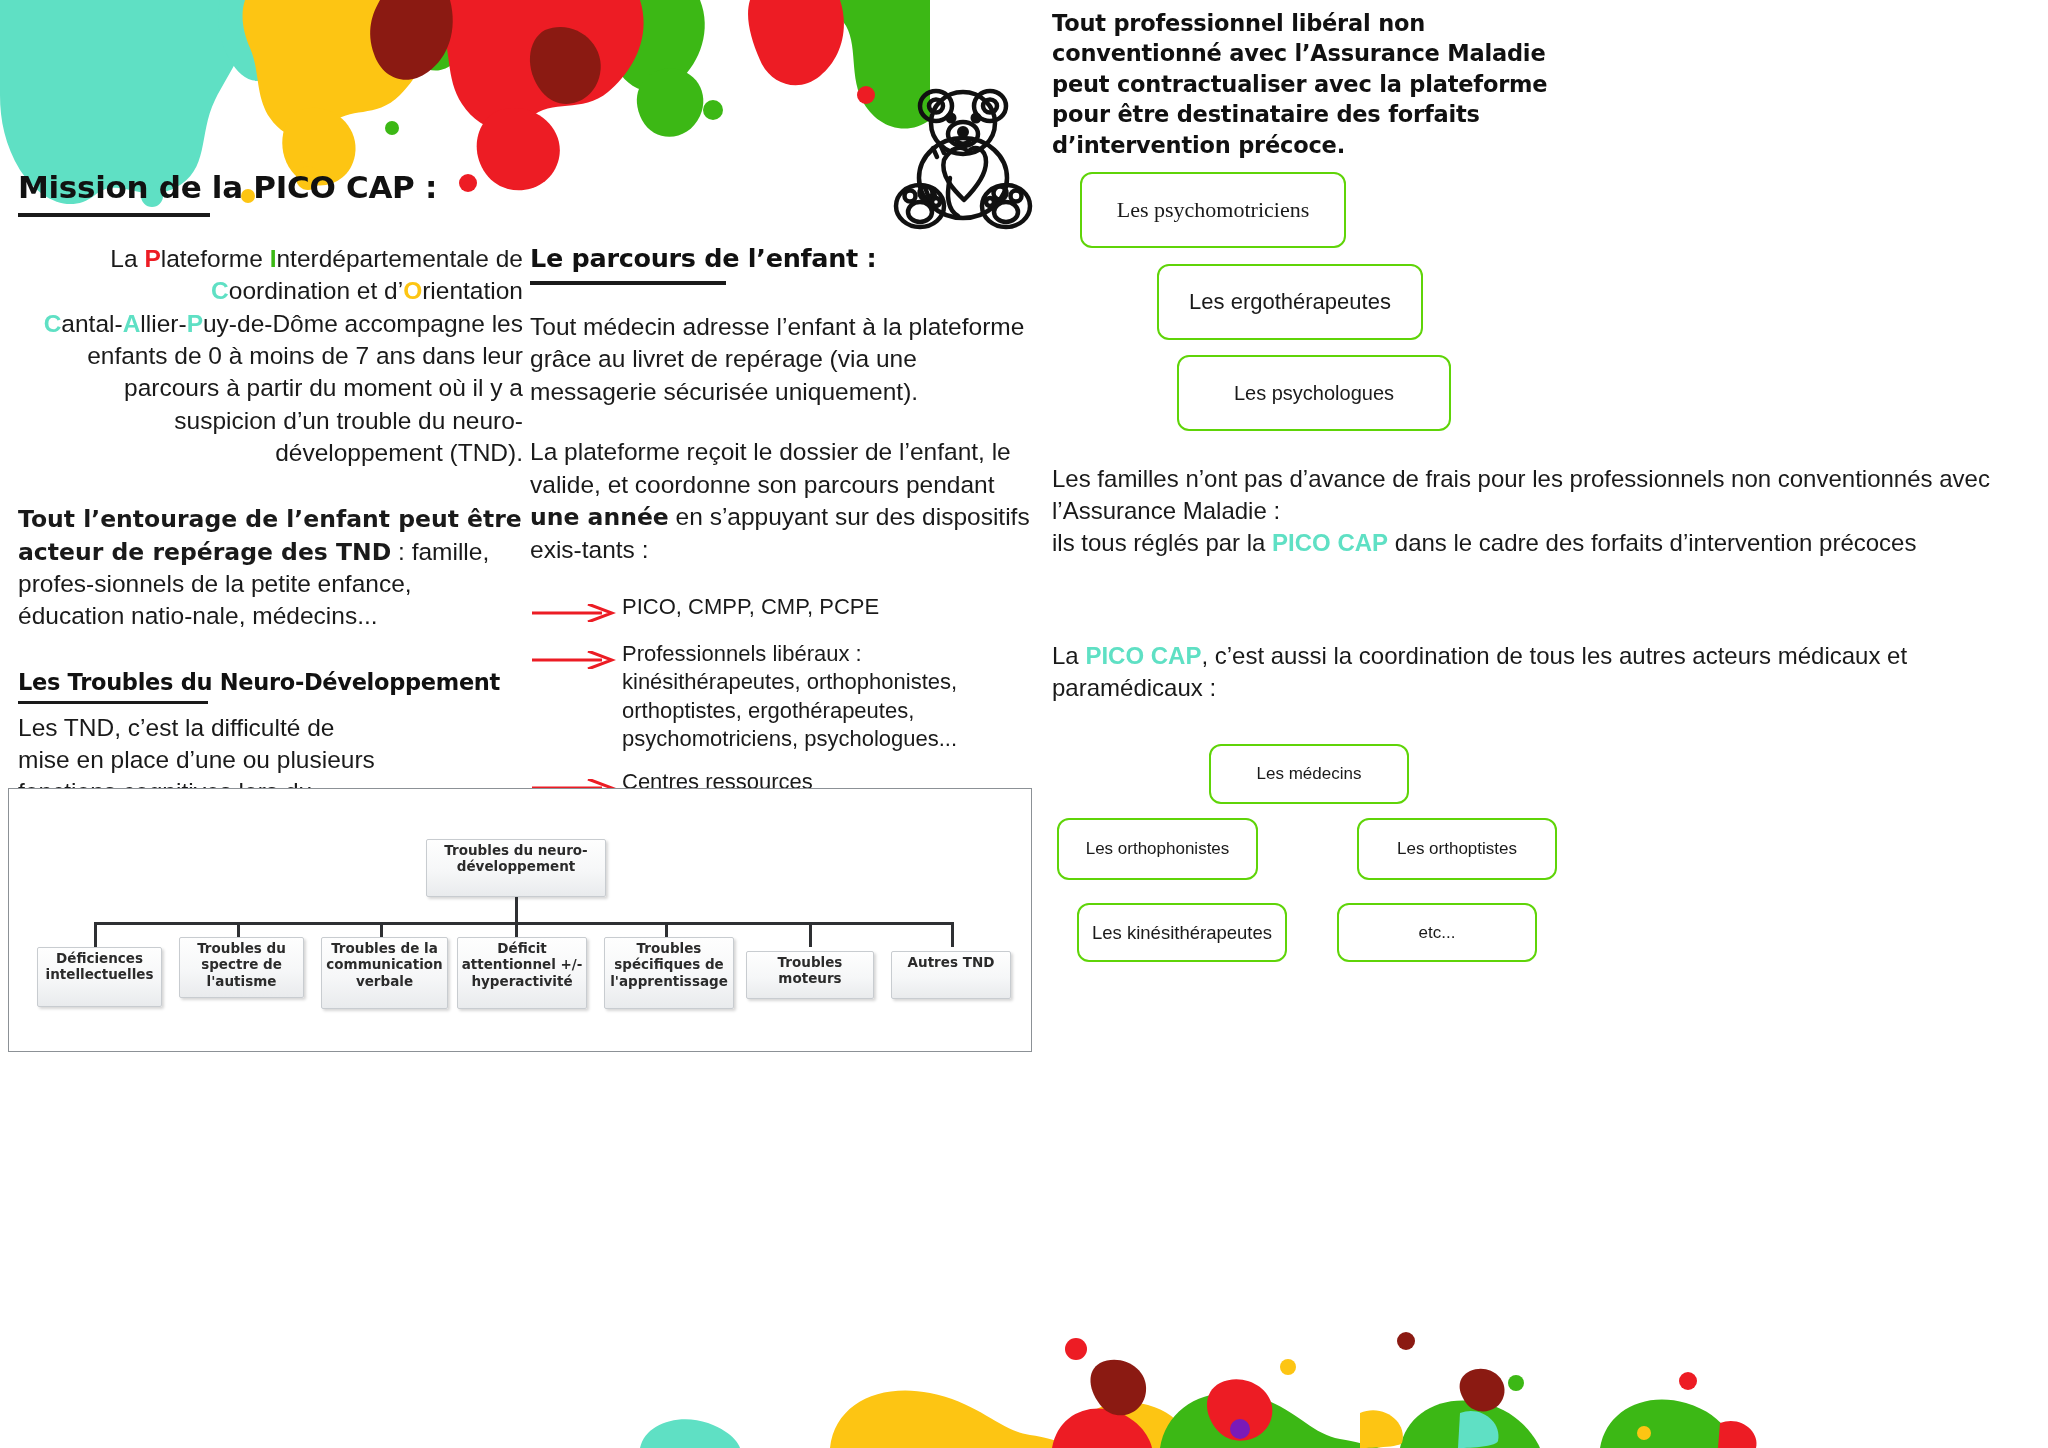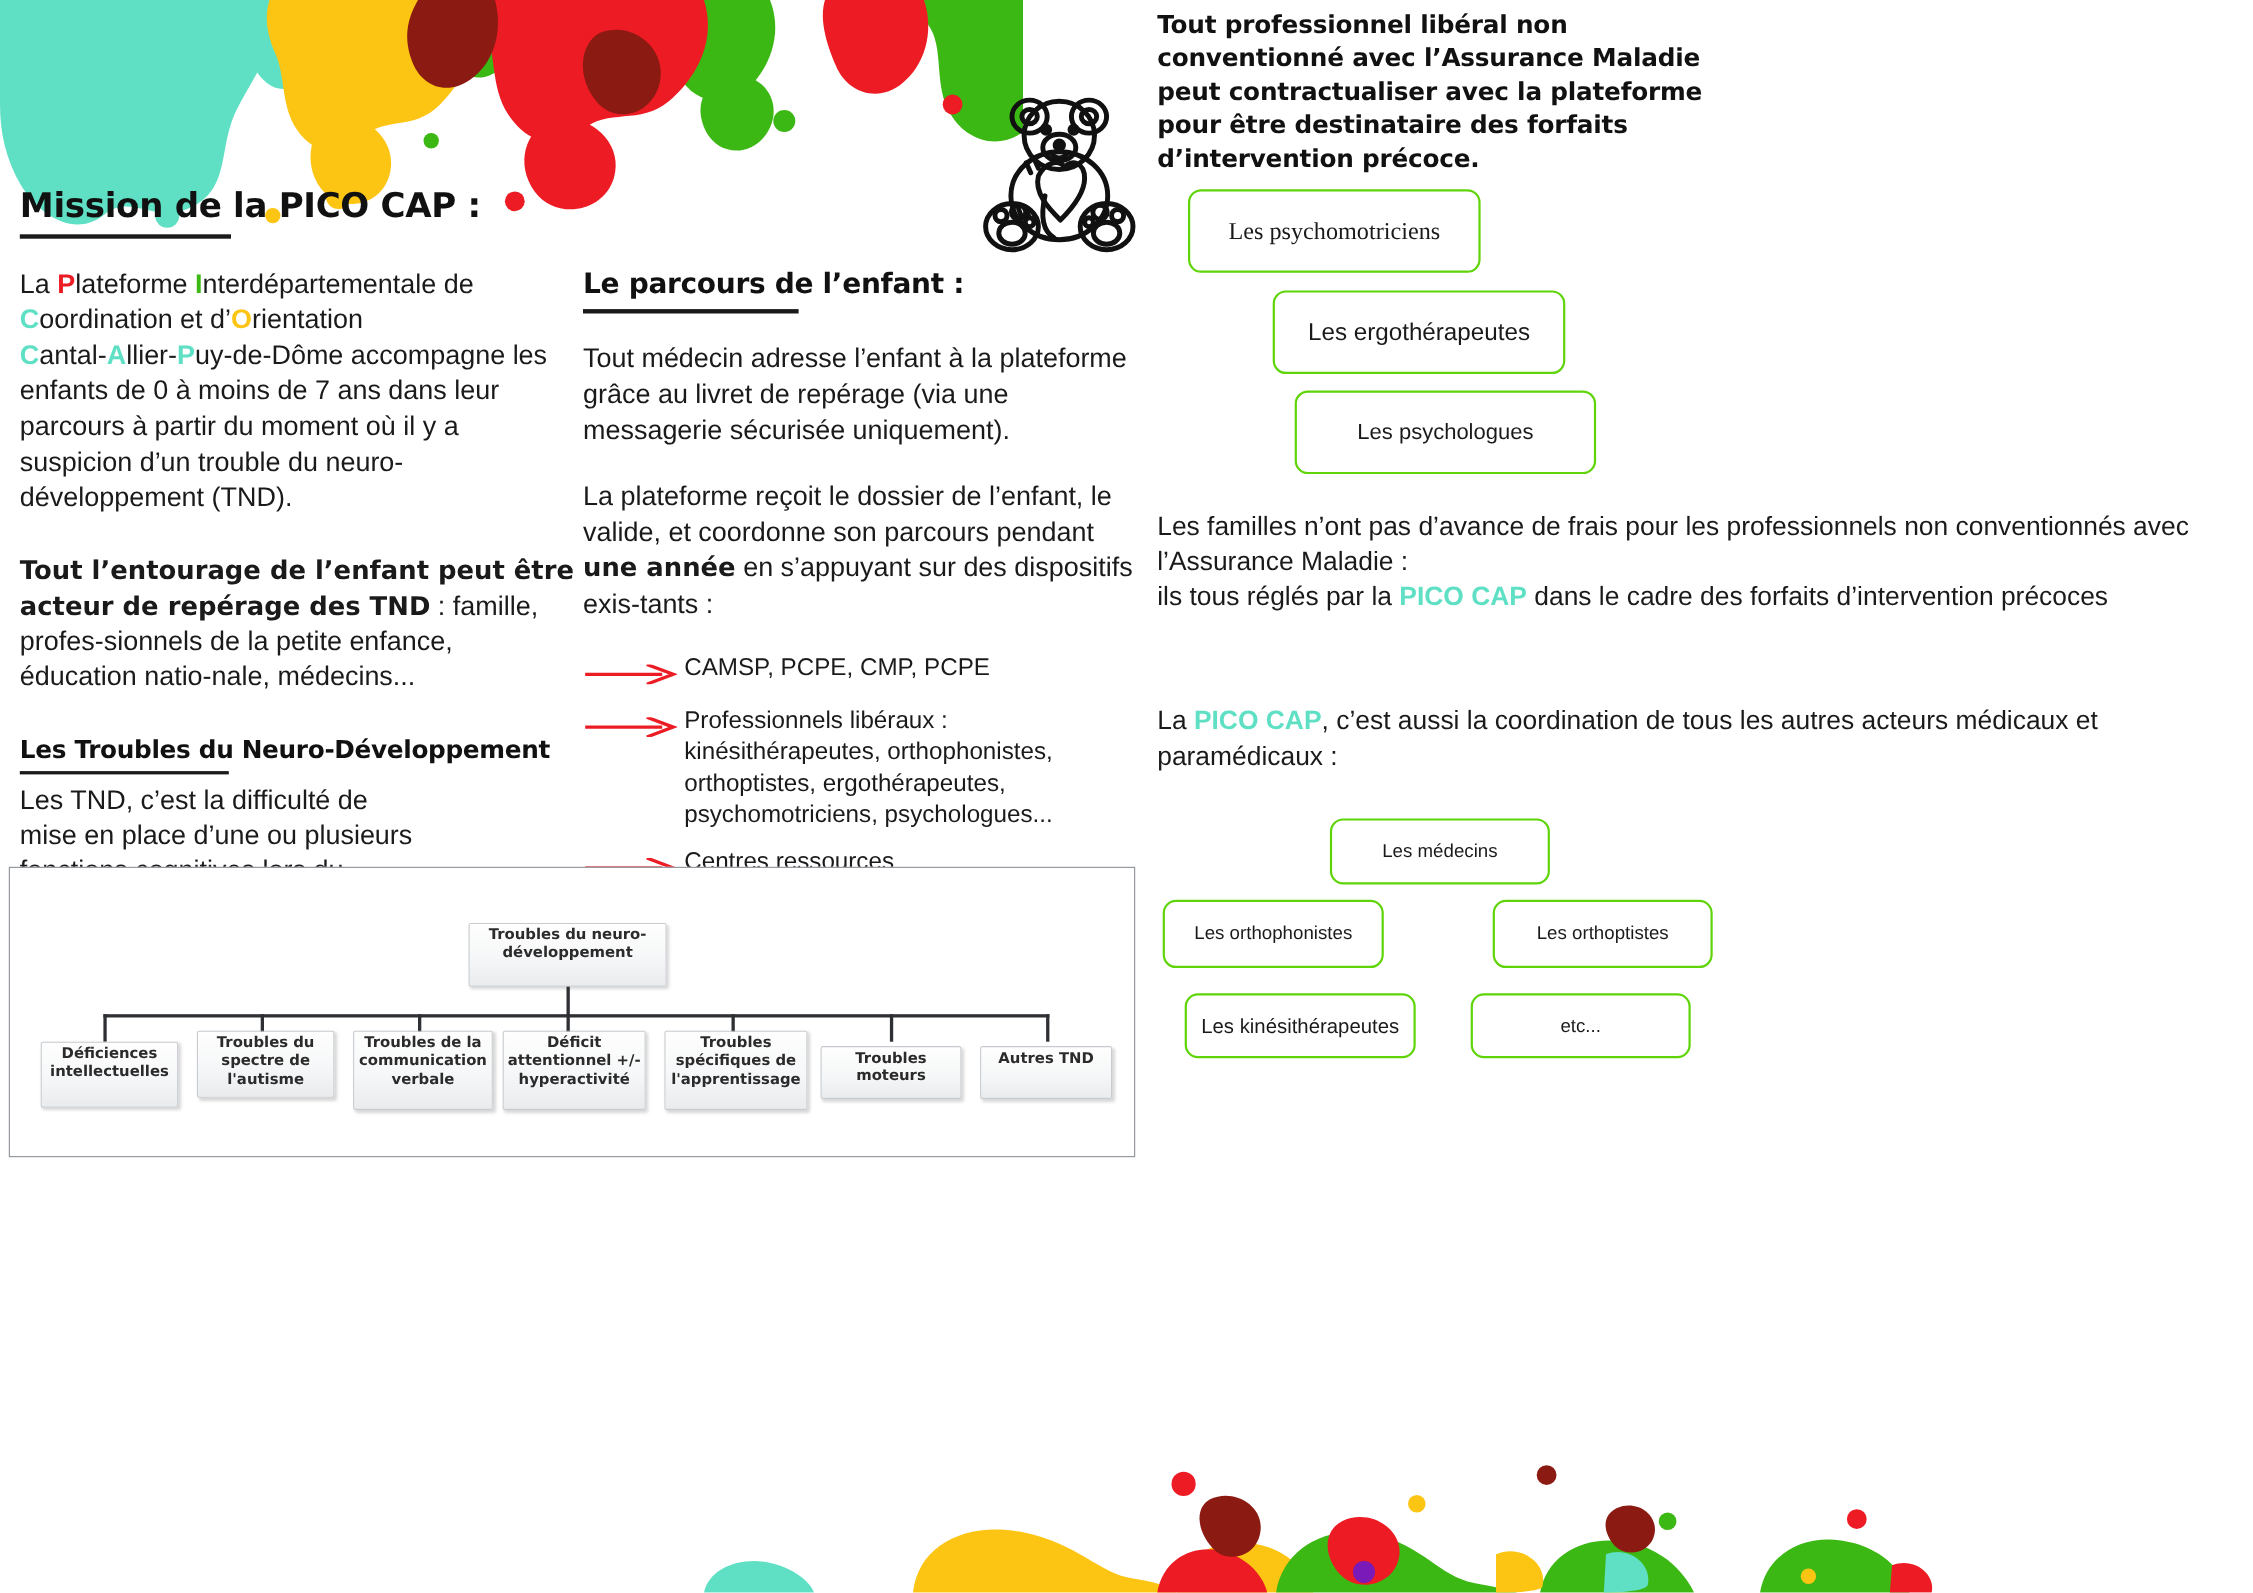--- a/index.html
+++ b/index.html
@@ -32,21 +32,21 @@
   .c-red{color:#ed1c24;font-weight:bold;}
   .c-green{color:#3cb815;font-weight:bold;}
   .c-teal{color:#5fe0c4;font-weight:bold;}
   .c-yellow{color:#fdc513;font-weight:bold;}
   .pico{color:#5fe0c4;font-weight:bold;}
 
   
   #left-col{position:absolute;left:18px;top:170px;width:505px;}
   #mission-title{font-size:31px;line-height:1.1;}
   #mission-rule{width:192px;margin-top:9px;}
-  #mission-body{font-size:24.5px;line-height:1.32;margin-top:26px;}
+  #mission-body{font-size:24.5px;line-height:1.32;margin-top:26px;text-align:right;}
   #entourage{font-size:24.5px;line-height:1.32;margin-top:34px;}
   #entourage b{font-family:"DejaVu Sans",sans-serif;font-weight:bold;font-size:23.5px;}
   #tnd-title{font-size:22.5px;margin-top:36px;}
   #tnd-rule{width:190px;margin-top:6px;height:3px;}
   #tnd-body{font-size:24.5px;line-height:1.32;margin-top:8px;width:370px;}
 
   
   #mid-col{position:absolute;left:530px;top:243px;width:510px;}
   #parcours-title{font-size:25.5px;}
   #parcours-rule{width:196px;margin-top:8px;height:3.5px;}
@@ -240,21 +240,21 @@
 
     <div class="arrow-list">
 
       <div class="arrow-row">
         <span class="arrow-ico">
           <svg width="86" height="18" viewBox="0 0 86 18">
             <line x1="2" y1="9" x2="72" y2="9" stroke="#ec1c24" stroke-width="3"></line>
             <polyline points="58,0 82,9 58,18" fill="none" stroke="#ec1c24" stroke-width="3"></polyline>
           </svg>
         </span>
-        <span class="arrow-txt">CAMSP, PCPE, CMP, PCPE</span>
+        <span class="arrow-txt">PICO, CMPP, CMP, PCPE</span>
       </div>
 
       <div class="arrow-row">
         <span class="arrow-ico">
           <svg width="86" height="18" viewBox="0 0 86 18">
             <line x1="2" y1="9" x2="72" y2="9" stroke="#ec1c24" stroke-width="3"></line>
             <polyline points="58,0 82,9 58,18" fill="none" stroke="#ec1c24" stroke-width="3"></polyline>
           </svg>
         </span>
         <span class="arrow-txt">Professionnels libéraux : kinésithérapeutes, orthophonistes, orthoptistes, ergothérapeutes, psychomotriciens, psychologues...</span>

